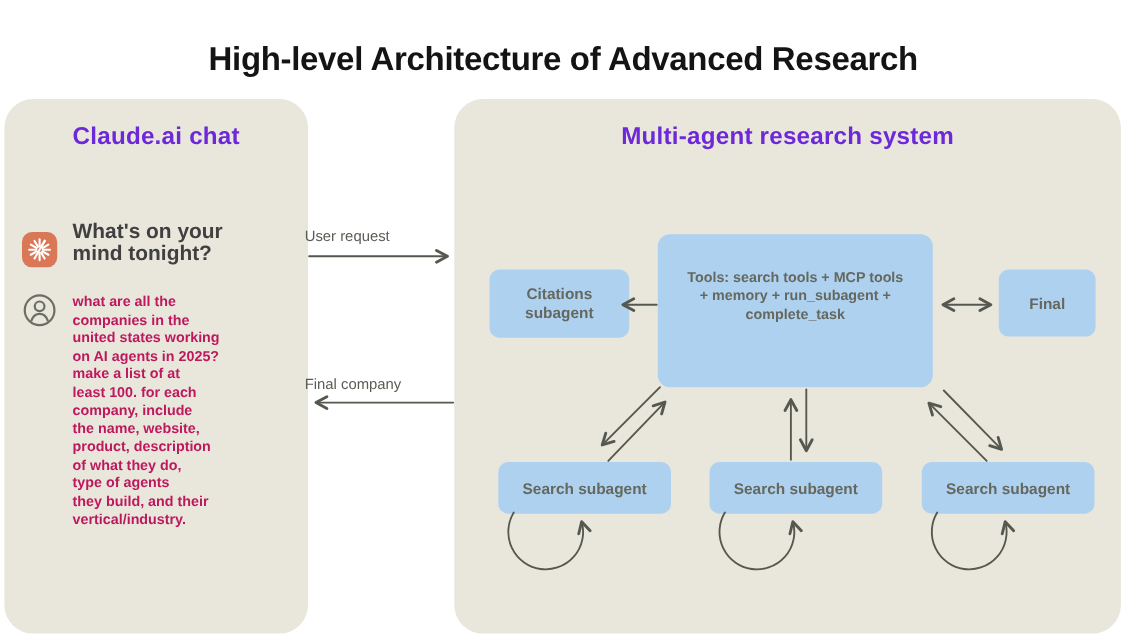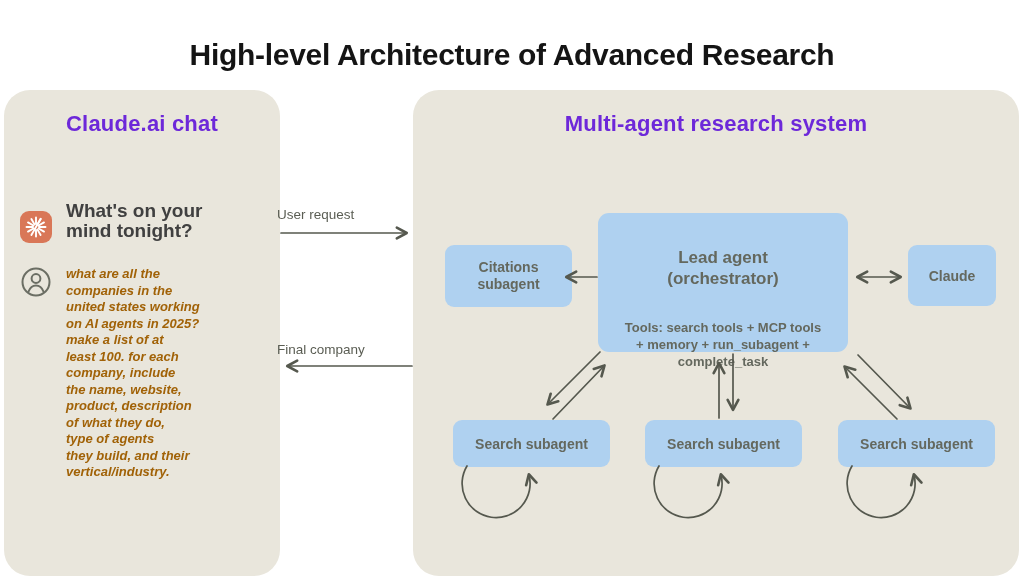--- a/index.html
+++ b/index.html
@@ -26,21 +26,21 @@
     position:absolute;left:20px;top:211px;width:32px;height:32px;border-radius:9px;
     background:#d97757;display:flex;align-items:center;justify-content:center;
   }
   .user-icon{position:absolute;left:20px;top:266px;width:32px;height:32px;}
   .assistant-text{
     position:absolute;left:66px;top:201px;font-size:19px;font-weight:bold;
     color:#404040;line-height:20px;white-space:pre-line;
   }
   .user-text{
     position:absolute;left:66px;top:266px;font-size:13px;font-weight:bold;
-    color:#a16207;line-height:16.5px;white-space:pre-line;font-style:italic;
+    color:#be185d;line-height:16.5px;white-space:pre-line;
   }
   
   .flow-label{
     position:absolute;width:136px;text-align:left;font-size:13.5px;
     font-weight:normal;color:#5a5d53;
   }
   .flow-label.request{left:277px;top:207px;}
   .flow-label.report{left:277px;top:342px;}
   
   .box{
@@ -119,29 +119,27 @@
 <div class="panel panel-right">
   <div class="panel-heading">Multi-agent research system</div>
 </div>
 
 <div class="box flexbox citations-box">
   <span>Citations
 subagent</span>
 </div>
 
 <div class="box lead-box">
-  <div class="lead-title">Lead agent
-(orchestrator)</div>
   <div class="lead-tools">Tools: search tools + MCP tools
 + memory + run_subagent +
 complete_task</div>
 </div>
 
 <div class="box flexbox memory-box">
-  <span>Claude</span>
+  <span>Final</span>
 </div>
 
 <div class="box flexbox search-box search-1">
   <span>Search subagent</span>
 </div>
 <div class="box flexbox search-box search-2">
   <span>Search subagent</span>
 </div>
 <div class="box flexbox search-box search-3">
   <span>Search subagent</span>

